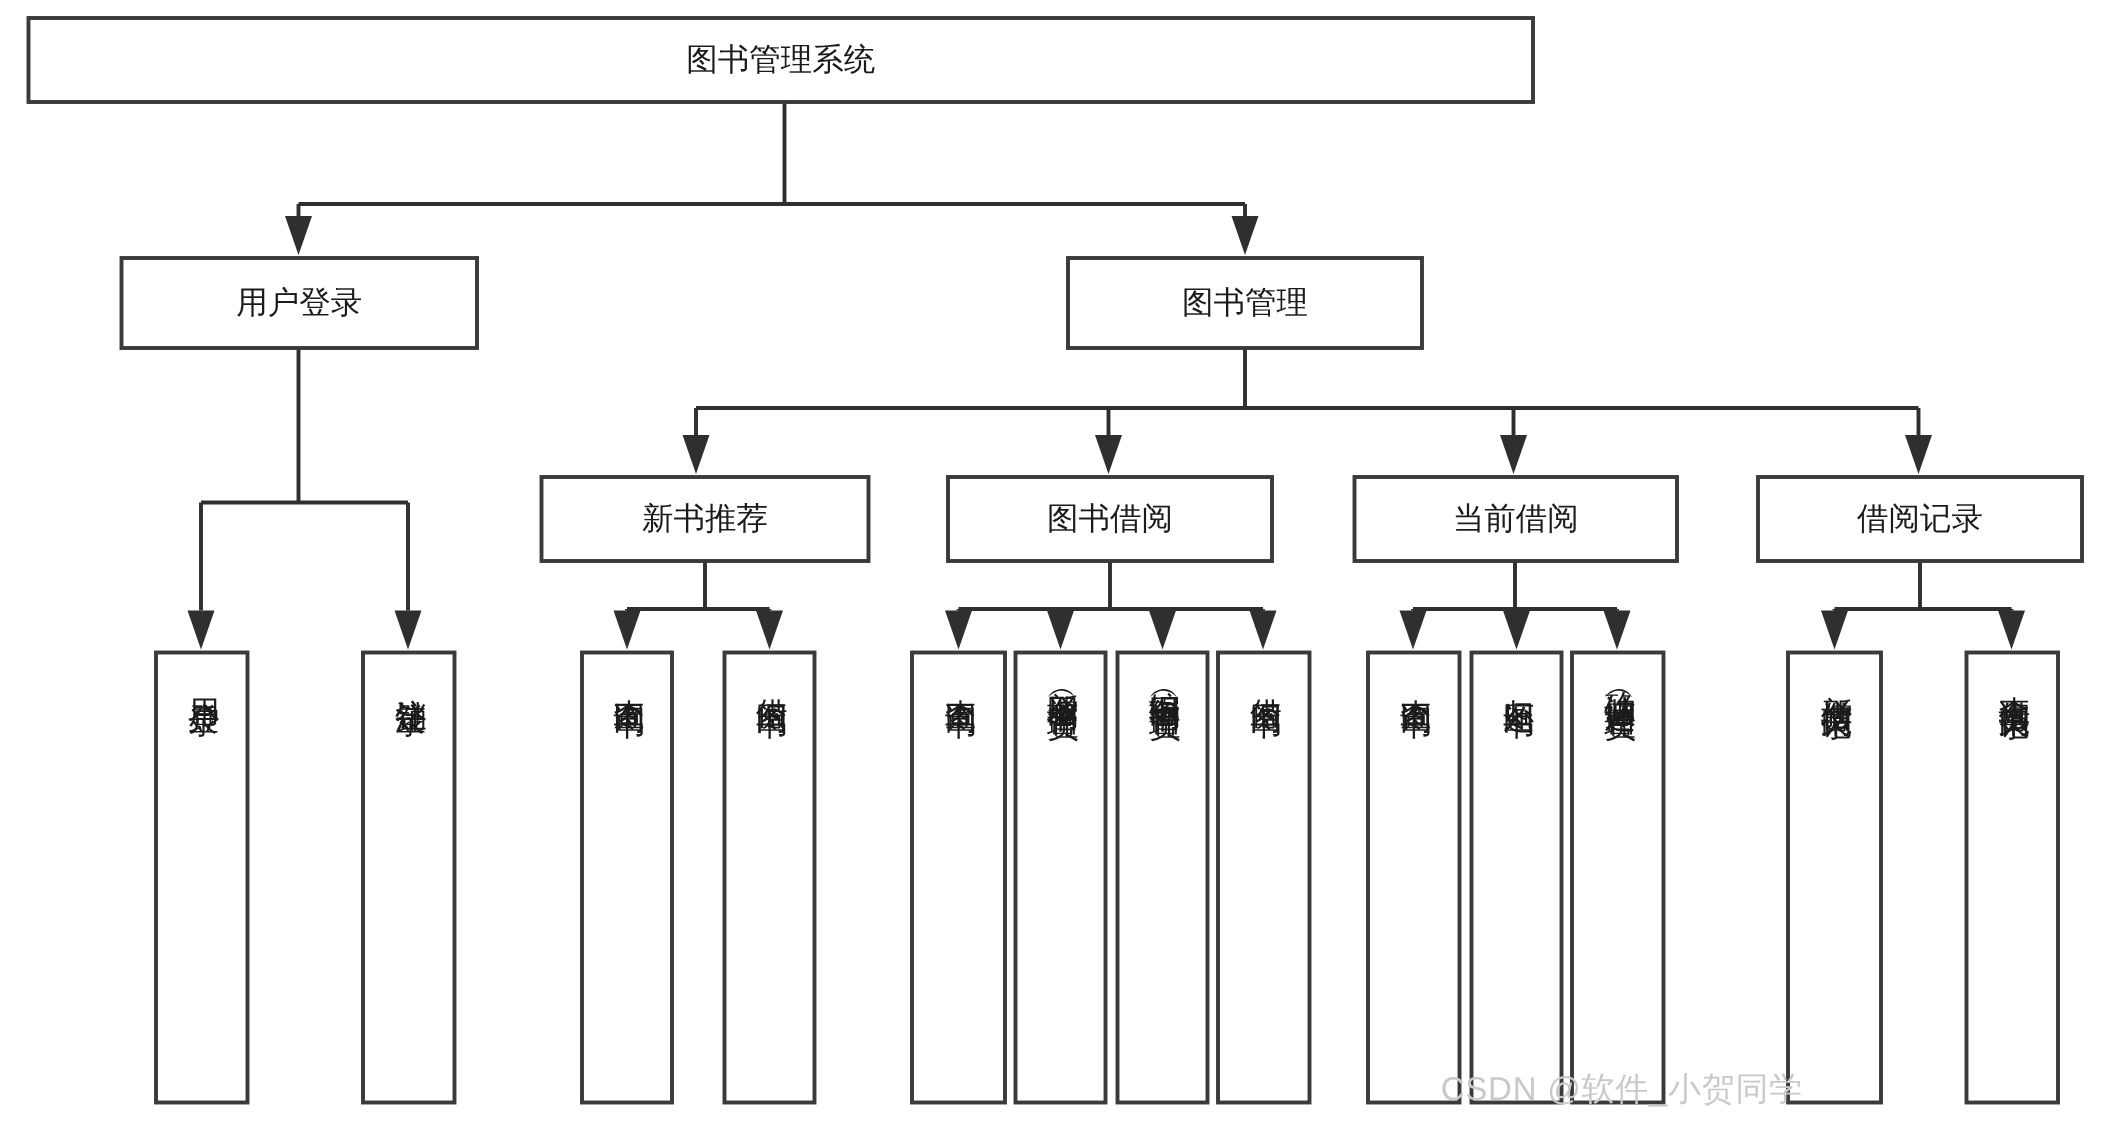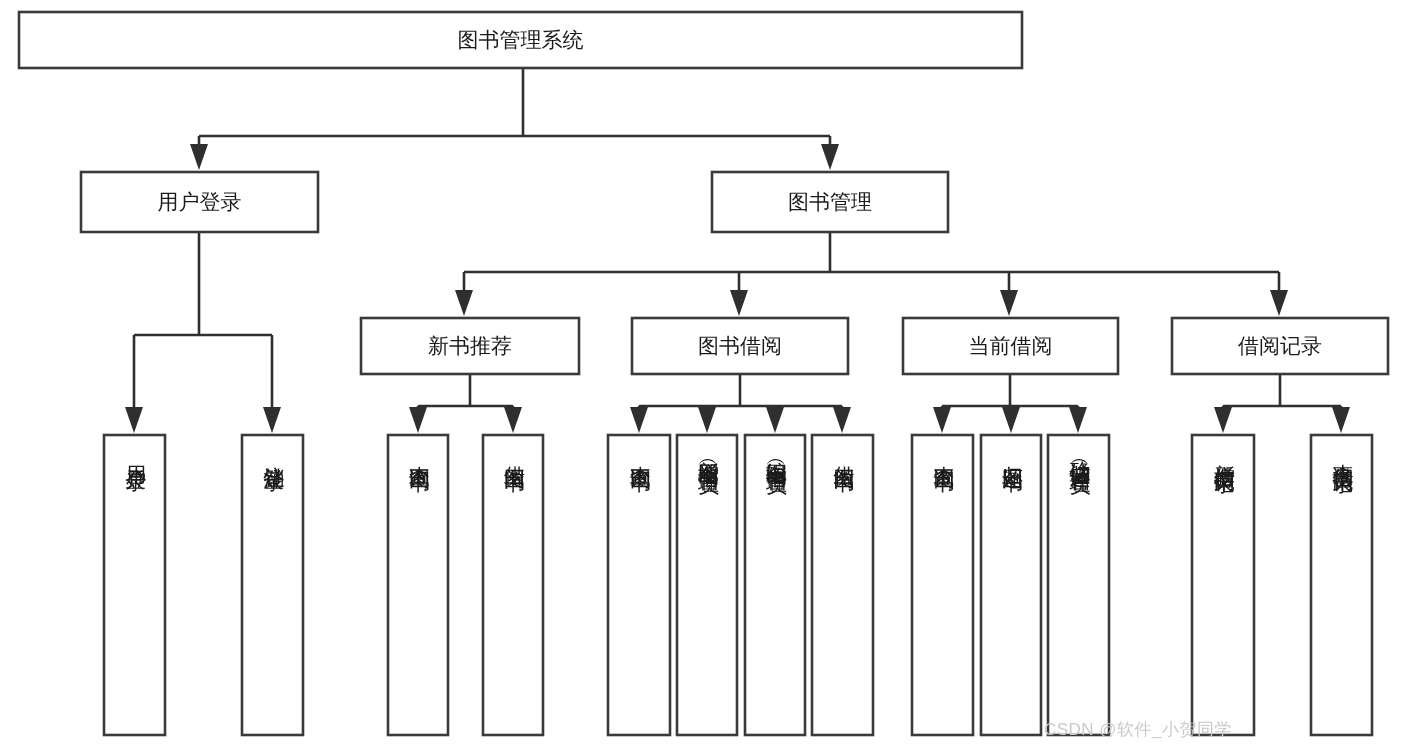--- a/index.html
+++ b/index.html
@@ -12,21 +12,20 @@
     width: 1405px;
     height: 747px;
     font-family: "Liberation Sans", "DejaVu Sans", sans-serif;
     overflow: hidden;
     position: relative;
   }
   #diagram-root {
     position: relative;
     width: 1216px;
     height: 747px;
-    padding-left: 16px;
   }
   svg#diagram-svg {
     position: absolute;
     left: 0;
     top: 0;
     width: 1405px;
     height: 747px;
     display: block;
   }
   .node-box {
@@ -58,24 +57,24 @@
     fill: #1b1b1b;
     text-anchor: middle;
     dominant-baseline: middle;
     writing-mode: vertical-rl;
     text-orientation: upright;
     letter-spacing: 2px;
     white-space: pre;
   }
   .watermark {
     position: absolute;
-    right: 0;
+    right: 14px;
     bottom: 6px;
     font-family: "Liberation Sans", "DejaVu Sans", sans-serif;
-    font-size: 17px;
+    font-size: 22px;
     color: #c9c9c9;
     letter-spacing: 0.5px;
     user-select: none;
     pointer-events: none;
     white-space: nowrap;
   }
 </style>
 </head>
 <body>
 

